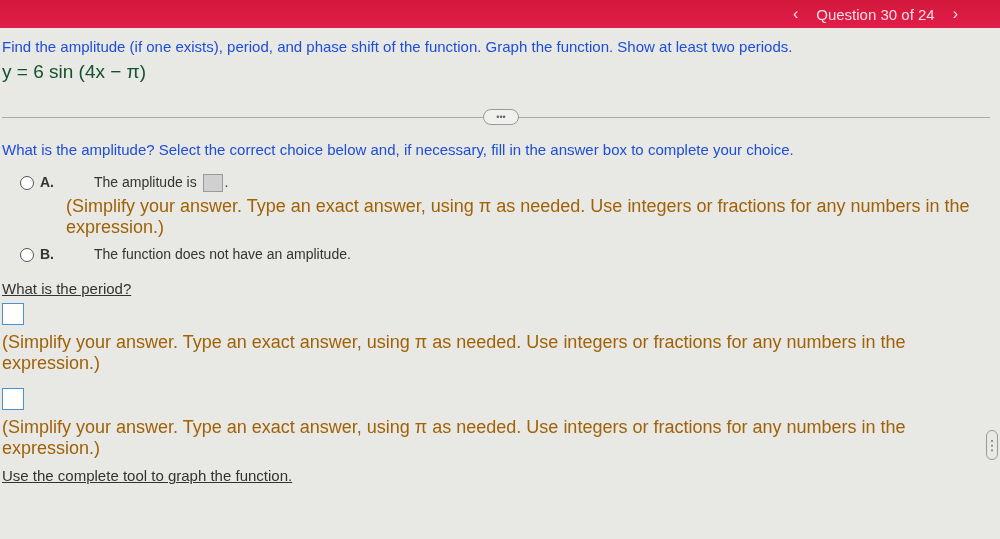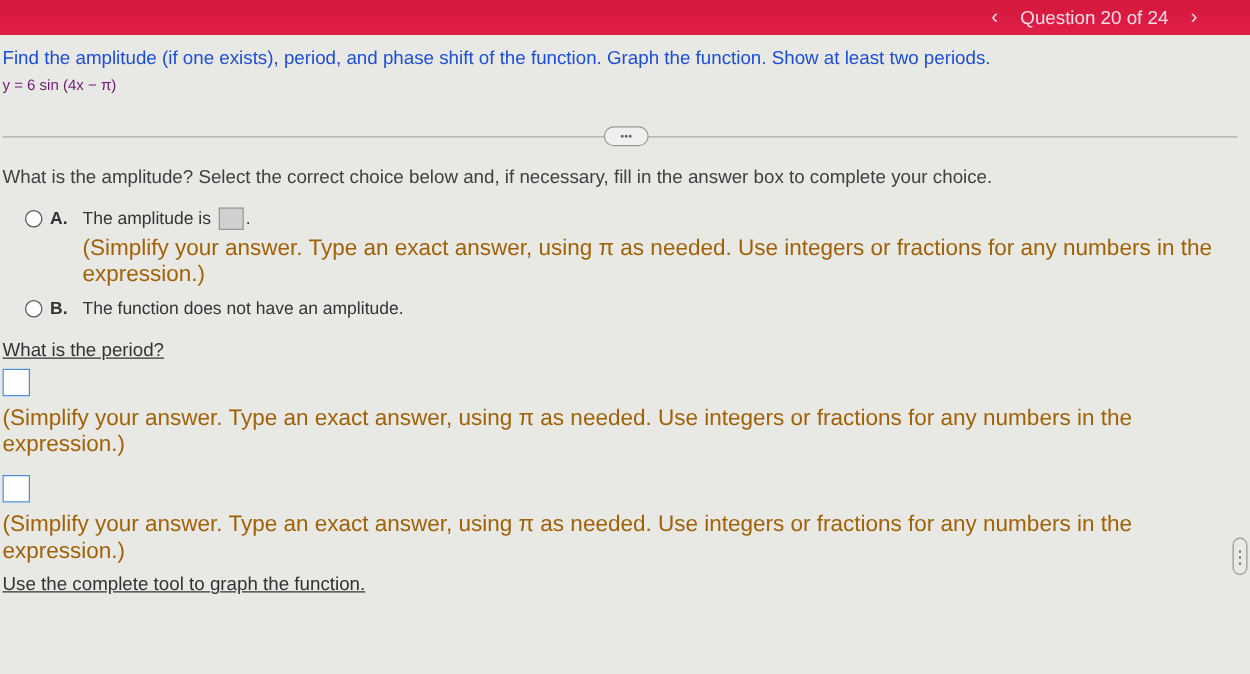--- a/index.html
+++ b/index.html
@@ -36,22 +36,22 @@
     }
     .content {
       padding: 10px 0 0 2px;
     }
     .instruction {
       font-size: 15px;
       color: #1d4ed8;
       margin-bottom: 6px;
     }
     .equation {
-      font-size: 12px;
-      color: #701a75;
+      font-size: 19px;
+      color: #14532d;
       margin-bottom: 24px;
     }
     .divider-wrap {
       position: relative;
       height: 20px;
       margin-bottom: 14px;
     }
     .divider {
       border: none;
       border-top: 1px solid #aaa;
@@ -74,21 +74,21 @@
       line-height: 12px;
       text-align: center;
       color: #666;
       cursor: pointer;
       display: flex;
       align-items: center;
       justify-content: center;
     }
     .question-text {
       font-size: 15px;
-      color: #404040;
+      color: #1d4ed8;
       margin-bottom: 16px;
     }
     .choices {
       padding-left: 18px;
       margin-bottom: 14px;
     }
     .choice {
       display: flex;
       align-items: flex-start;
       margin-bottom: 8px;
@@ -107,20 +107,21 @@
     .choice-letter {
       font-weight: bold;
       margin-right: 8px;
       min-width: 18px;
     }
     .choice-body {
       flex: 1;
     }
     .choice-main {
       margin-bottom: 4px;
+      margin-left: 28px;
     }
     .answer-box {
       display: inline-block;
       width: 20px;
       height: 18px;
       background: #d0d0d0;
       border: 1px solid #999;
       vertical-align: middle;
       margin: 0 2px;
     }
@@ -163,21 +164,21 @@
       content: "⋮";
       color: #666;
       font-size: 14px;
     }
   </style>
 </head>
 <body>
 
 <div class="header">
   <span class="nav-arrow">‹</span>
-  <span class="question-counter">Question 20 of 24</span>
+  <span class="question-counter">Question 30 of 24</span>
   <span class="nav-arrow">›</span>
 </div>
 
 <div class="content">
   <div class="instruction">Find the amplitude (if one exists), period, and phase shift of the function. Graph the function. Show at least two periods.</div>
   <div class="equation">y = 6 sin (4x − π)</div>
 
   <div class="divider-wrap">
     <hr class="divider">
     <div class="divider-btn">•••</div>

